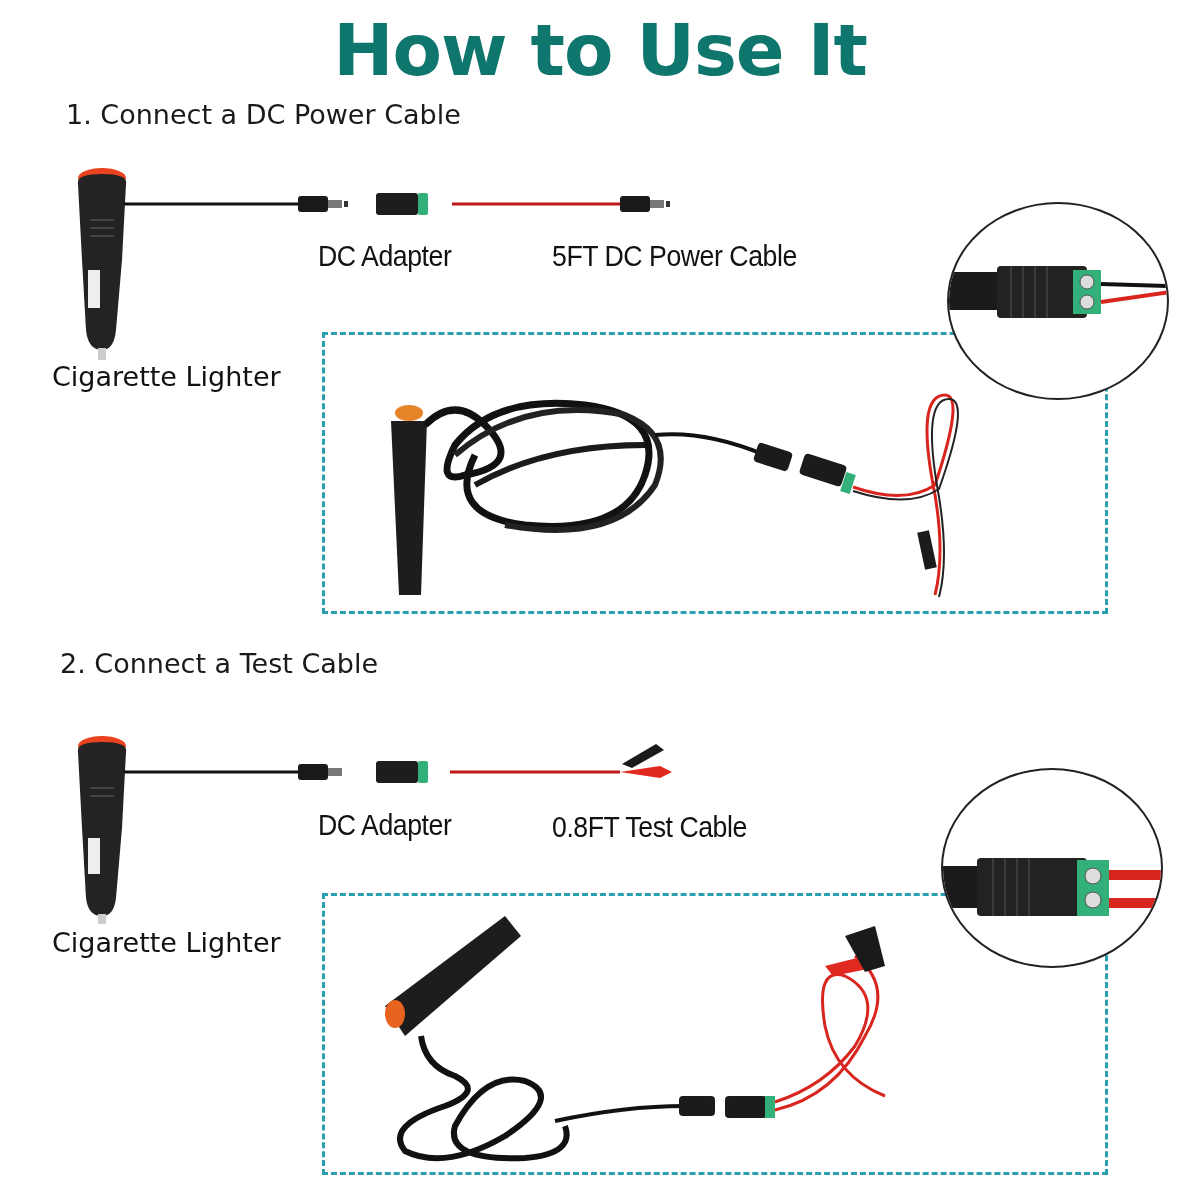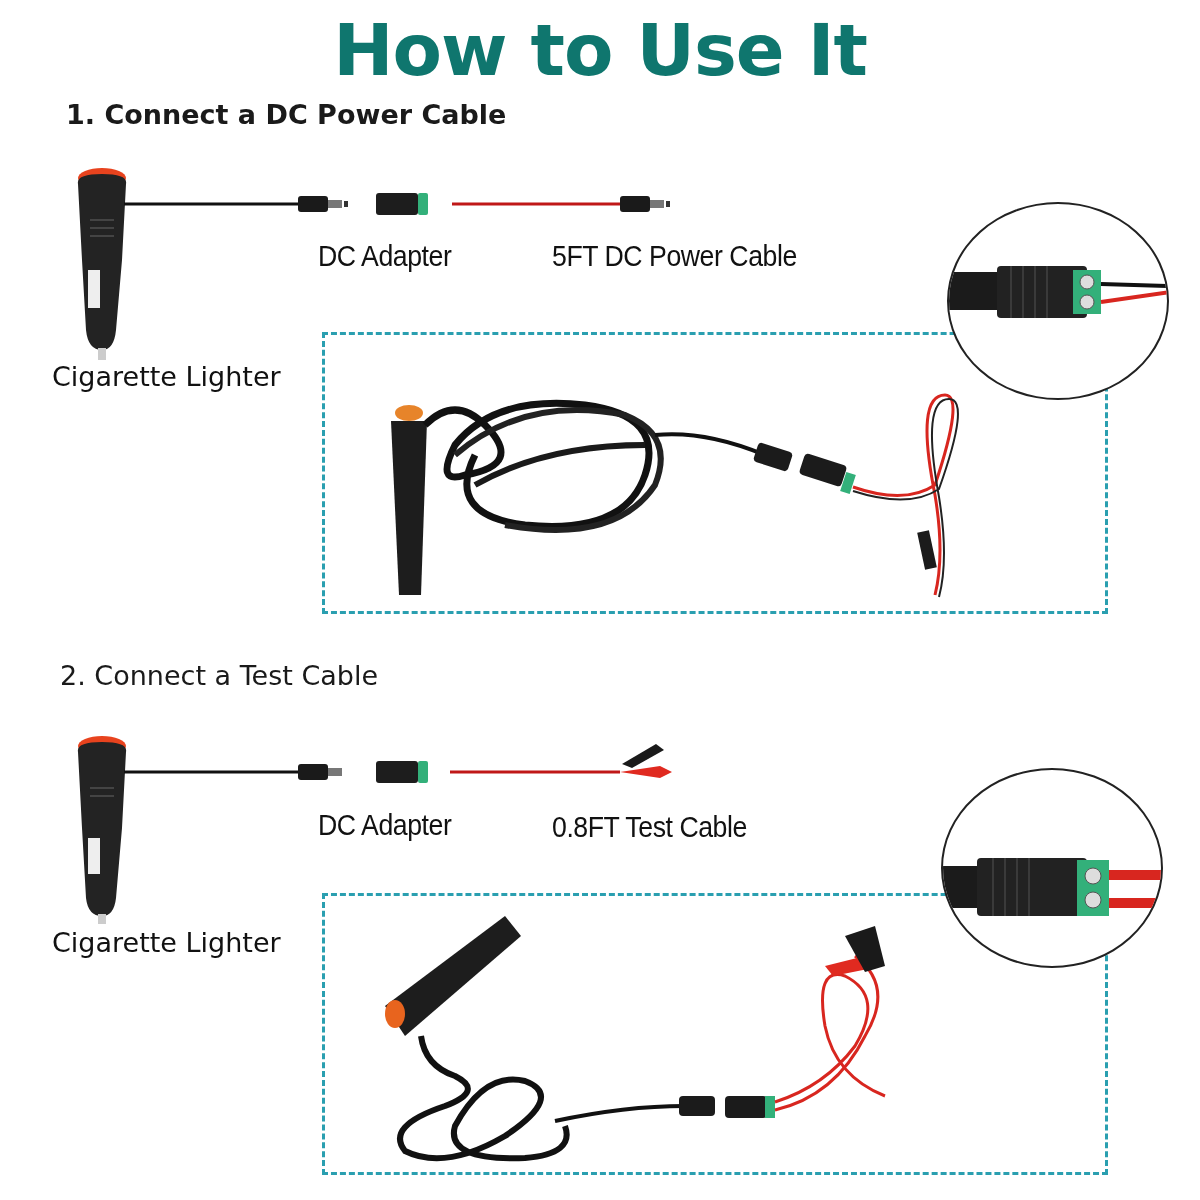--- a/index.html
+++ b/index.html
@@ -11,21 +11,21 @@
   .cig{font-size:27px;color:#111;font-family:"DejaVu Sans",sans-serif;margin-left:48px;}
   .dash{border:3px dashed #2a9fb0;box-sizing:border-box;}
   .circle{border:2px solid #222;border-radius:50%;background:#fff;box-sizing:border-box;overflow:hidden;}
   svg{display:block;}
 </style>
 </head>
 <body>
 
 <div class="abs title">How to Use It</div>
 
-<div class="abs step" style="left:66px;top:99px;font-weight:bold;">1. Connect a DC Power Cable</div>
+<div class="abs step" style="left:66px;top:99px;">1. Connect a DC Power Cable</div>
 
 <svg class="abs" style="left:60px;top:160px;" width="640" height="210">
   <g>
     <ellipse cx="42" cy="18" rx="24" ry="10" fill="#e8431e"></ellipse>
     <path d="M18 24 Q16 14 42 14 Q68 14 66 24 L62 100 L56 170 Q54 190 42 190 Q28 190 26 170 L22 100 Z" fill="#232323"></path>
     <rect x="28" y="110" width="12" height="38" fill="#eee"></rect>
     <line x1="30" y1="60" x2="54" y2="60" stroke="#444" stroke-width="2"></line>
     <line x1="30" y1="68" x2="54" y2="68" stroke="#444" stroke-width="2"></line>
     <line x1="30" y1="76" x2="54" y2="76" stroke="#444" stroke-width="2"></line>
     <rect x="38" y="188" width="8" height="12" fill="#ccc"></rect>
@@ -83,21 +83,21 @@
         <line x1="98" y1="62" x2="98" y2="114"></line>
     </g>
     <rect x="124" y="66" width="28" height="44" fill="#33b07a"></rect>
     <circle cx="138" cy="78" r="7" fill="#ddd" stroke="#555"></circle>
     <circle cx="138" cy="98" r="7" fill="#ddd" stroke="#555"></circle>
     <line x1="152" y1="80" x2="222" y2="82" stroke="#111" stroke-width="4"></line>
     <line x1="152" y1="98" x2="222" y2="88" stroke="#d8261f" stroke-width="4"></line>
   </svg>
 </div>
 
-<div class="abs step" style="left:60px;top:648px;margin-top:12px;">2. Connect a Test Cable</div>
+<div class="abs step" style="left:60px;top:648px;">2. Connect a Test Cable</div>
 
 <svg class="abs" style="left:60px;top:728px;" width="640" height="200">
   <g>
     <ellipse cx="42" cy="18" rx="24" ry="10" fill="#e8431e"></ellipse>
     <path d="M18 24 Q16 14 42 14 Q68 14 66 24 L62 100 L56 170 Q54 188 42 188 Q28 188 26 170 L22 100 Z" fill="#232323"></path>
     <rect x="28" y="110" width="12" height="36" fill="#eee"></rect>
     <line x1="30" y1="60" x2="54" y2="60" stroke="#444" stroke-width="2"></line>
     <line x1="30" y1="68" x2="54" y2="68" stroke="#444" stroke-width="2"></line>
     <rect x="38" y="186" width="8" height="10" fill="#ccc"></rect>
   </g>

